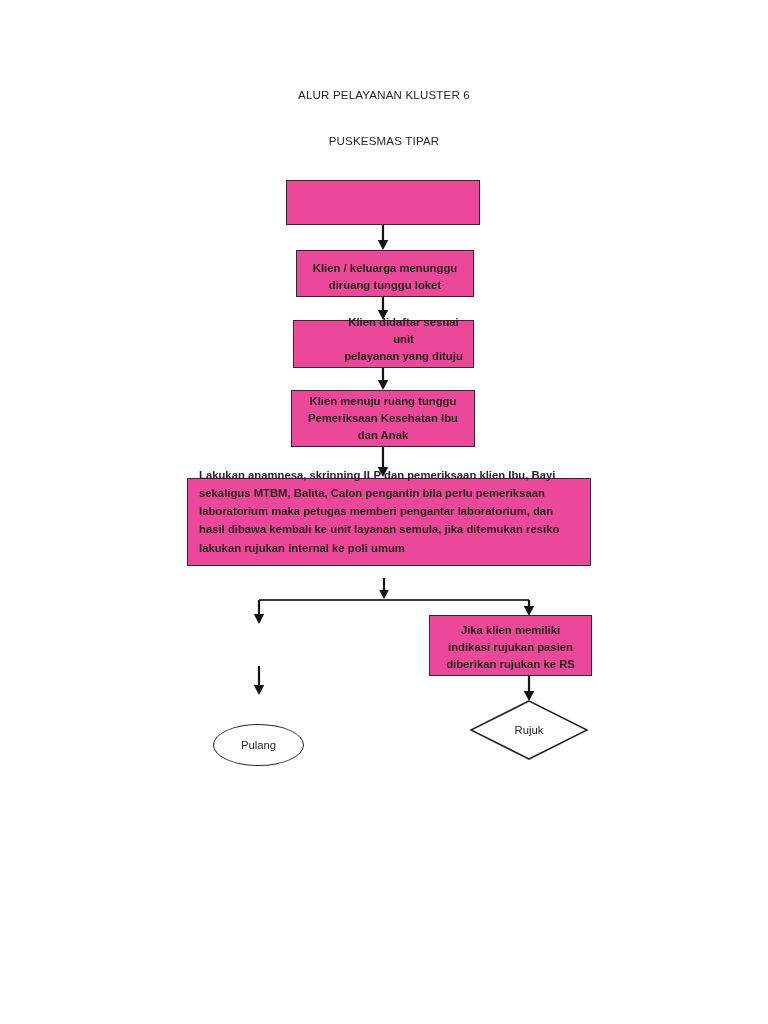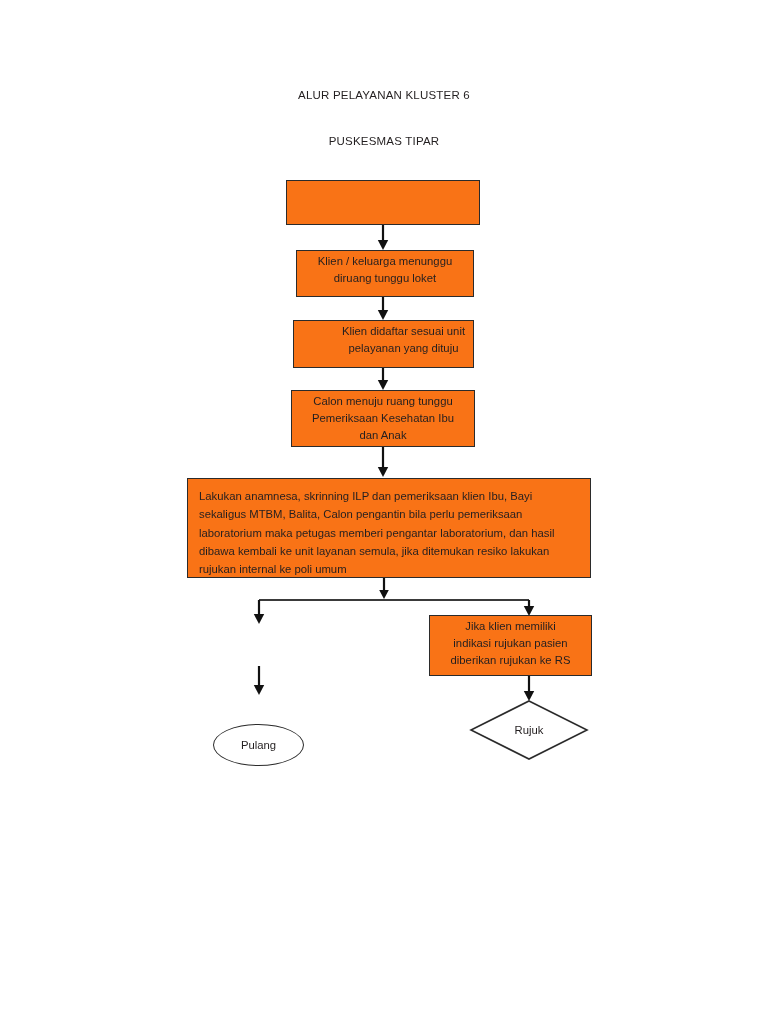--- a/index.html
+++ b/index.html
@@ -35,29 +35,30 @@
     white-space: nowrap;
   }
   #title-1 { left: 0; right: 0; top: 89px; }
   #title-2 { left: 0; right: 0; top: 115px; margin-top: 20px; }
 
   
   .node {
     position: absolute;
     box-sizing: border-box;
     border: 1.4px solid #2b2b2b;
-    background: #f97316;
+    background: #ec4899;
     display: flex;
-    align-items: flex-start;
+    align-items: flex-end;
     justify-content: center;
     text-align: center;
     font-size: 11.3px;
     line-height: 1.5;
     color: #231f20;
     padding: 2px 6px;
+    font-weight: bold;
   }
   .node .node-text {
     display: block;
     width: 100%;
     white-space: pre-line;
   }
 
   
   .node.para {
     justify-content: flex-start;
@@ -147,33 +148,33 @@
   </div>
 
   <div class="connector" style="left:371px; top:368px;">
     <svg width="24" height="23" viewBox="0 0 24 23">
       <line x1="12" y1="0" x2="12" y2="14" stroke="#111111" stroke-width="2.2"></line>
       <polygon points="12,22 6.8,12 17.2,12" fill="#111111"></polygon>
     </svg>
   </div>
 
   <div class="node" style="left:291px; top:390px; width:184px; height:57px;">
-    <span class="node-text">Calon menuju ruang tunggu
+    <span class="node-text">Klien menuju ruang tunggu
 Pemeriksaan Kesehatan Ibu
 dan Anak</span>
   </div>
 
   <div class="connector" style="left:371px; top:447px;">
     <svg width="24" height="31" viewBox="0 0 24 31">
       <line x1="12" y1="0" x2="12" y2="22" stroke="#111111" stroke-width="2.2"></line>
       <polygon points="12,30 6.8,20 17.2,20" fill="#111111"></polygon>
     </svg>
   </div>
 
-  <div class="node para" style="left:187px; top:478px; width:404px; height:100px;">
+  <div class="node para" style="left:187px; top:478px; width:404px; height:88px;">
     <span class="node-text">Lakukan anamnesa, skrinning ILP dan pemeriksaan klien Ibu, Bayi sekaligus MTBM, Balita, Calon pengantin bila perlu pemeriksaan laboratorium maka petugas memberi pengantar laboratorium, dan hasil dibawa kembali ke unit layanan semula, jika ditemukan resiko lakukan rujukan internal ke poli umum</span>
   </div>
 
   <div class="connector" style="left:180px; top:578px;">
     <svg width="420" height="50" viewBox="0 0 420 50">
 
       <line x1="204" y1="0" x2="204" y2="14" stroke="#111111" stroke-width="2.2"></line>
       <polygon points="204,21 199.2,12 208.8,12" fill="#111111"></polygon>
 
       <line x1="79" y1="22" x2="349" y2="22" stroke="#3a3a3a" stroke-width="2"></line>

